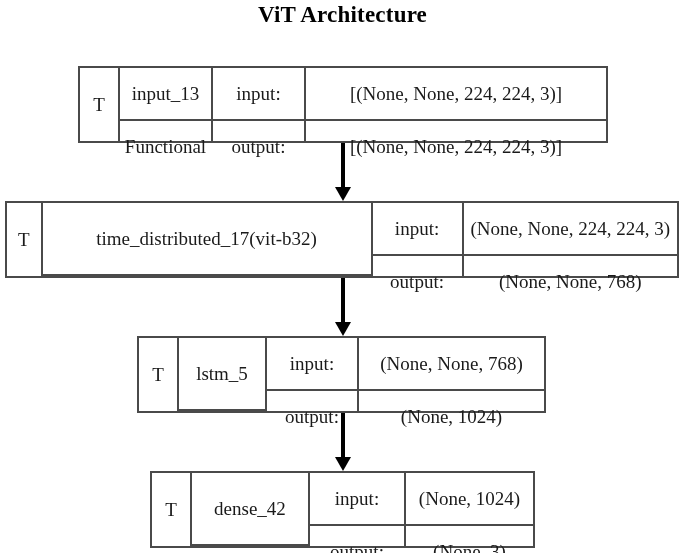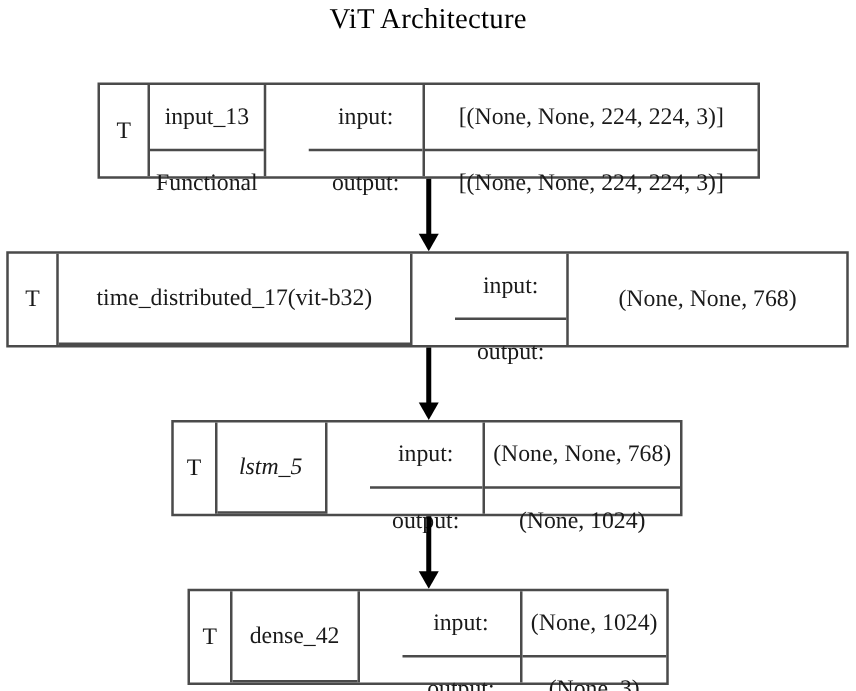--- a/index.html
+++ b/index.html
@@ -20,21 +20,21 @@
     width: 685px;
     height: 553px;
   }
   .diagram-title {
     position: absolute;
     left: 0;
     top: 2px;
     width: 685px;
     text-align: center;
     font-size: 23px;
-    font-weight: normal;
+    font-weight: bold;
     letter-spacing: 0.2px;
     color: #000000;
   }
 
   
   .layer-node {
     position: absolute;
     display: flex;
     flex-direction: row;
     box-sizing: border-box;
@@ -69,21 +69,21 @@
     white-space: nowrap;
     padding: 16px 7px;
     color: #1a1a1a;
   }
   .cell.top {
     border-bottom: 2px solid #4a4a4a;
   }
 
   
   .c-name   { flex: 0 0 auto; }
-  .c-io     { flex: 0 0 auto; margin-left: 34px; }
+  .c-io     { flex: 0 0 auto; }
   .c-shape  { flex: 1 1 auto; text-align: right; }
 
   
   .arrow {
     position: absolute;
     width: 16px;
   }
   .arrow .shaft {
     position: absolute;
     left: 6px;
@@ -125,60 +125,61 @@
     </div>
   </div>
 
   <div class="arrow" style="left:335px; top:143px; height:58px;">
     <div class="shaft" style="height:46px;"></div>
     <div class="head"></div>
   </div>
 
   <div class="layer-node" style="left:5px; top:201px; width:674px; height:77px;">
     <div class="col-tag" style="width:40px;">T</div>
-    <div class="col-stack bordered c-name" style="width:283px;">
+    <div class="col-stack bordered c-name" style="width:330px;">
       <div class="cell top">time_distributed_17(vit-b32)</div>
     </div>
     <div class="col-stack bordered c-io" style="width:91px;">
       <div class="cell top">input:</div>
       <div class="cell">output:</div>
     </div>
     <div class="col-stack c-shape">
+      <div class="cell top">(None, None, 224, 224, 3)</div>
       <div class="cell">(None, None, 768)</div>
     </div>
   </div>
 
   <div class="arrow" style="left:335px; top:278px; height:58px;">
     <div class="shaft" style="height:46px;"></div>
     <div class="head"></div>
   </div>
 
   <div class="layer-node" style="left:137px; top:336px; width:409px; height:77px;">
     <div class="col-tag" style="width:40px;">T</div>
-    <div class="col-stack bordered c-name" style="width:88px;font-style:italic;">
+    <div class="col-stack bordered c-name" style="width:88px;">
       <div class="cell top">lstm_5</div>
     </div>
     <div class="col-stack bordered c-io" style="width:92px;">
       <div class="cell top">input:</div>
       <div class="cell">output:</div>
     </div>
     <div class="col-stack c-shape">
       <div class="cell top">(None, None, 768)</div>
       <div class="cell">(None, 1024)</div>
     </div>
   </div>
 
   <div class="arrow" style="left:335px; top:413px; height:58px;">
     <div class="shaft" style="height:46px;"></div>
     <div class="head"></div>
   </div>
 
   <div class="layer-node" style="left:150px; top:471px; width:385px; height:77px;">
     <div class="col-tag" style="width:40px;">T</div>
-    <div class="col-stack bordered c-name" style="width:102px;">
+    <div class="col-stack bordered c-name" style="width:118px;">
       <div class="cell top">dense_42</div>
     </div>
     <div class="col-stack bordered c-io" style="width:96px;">
       <div class="cell top">input:</div>
       <div class="cell">output:</div>
     </div>
     <div class="col-stack c-shape">
       <div class="cell top">(None, 1024)</div>
       <div class="cell">(None, 3)</div>
     </div>

